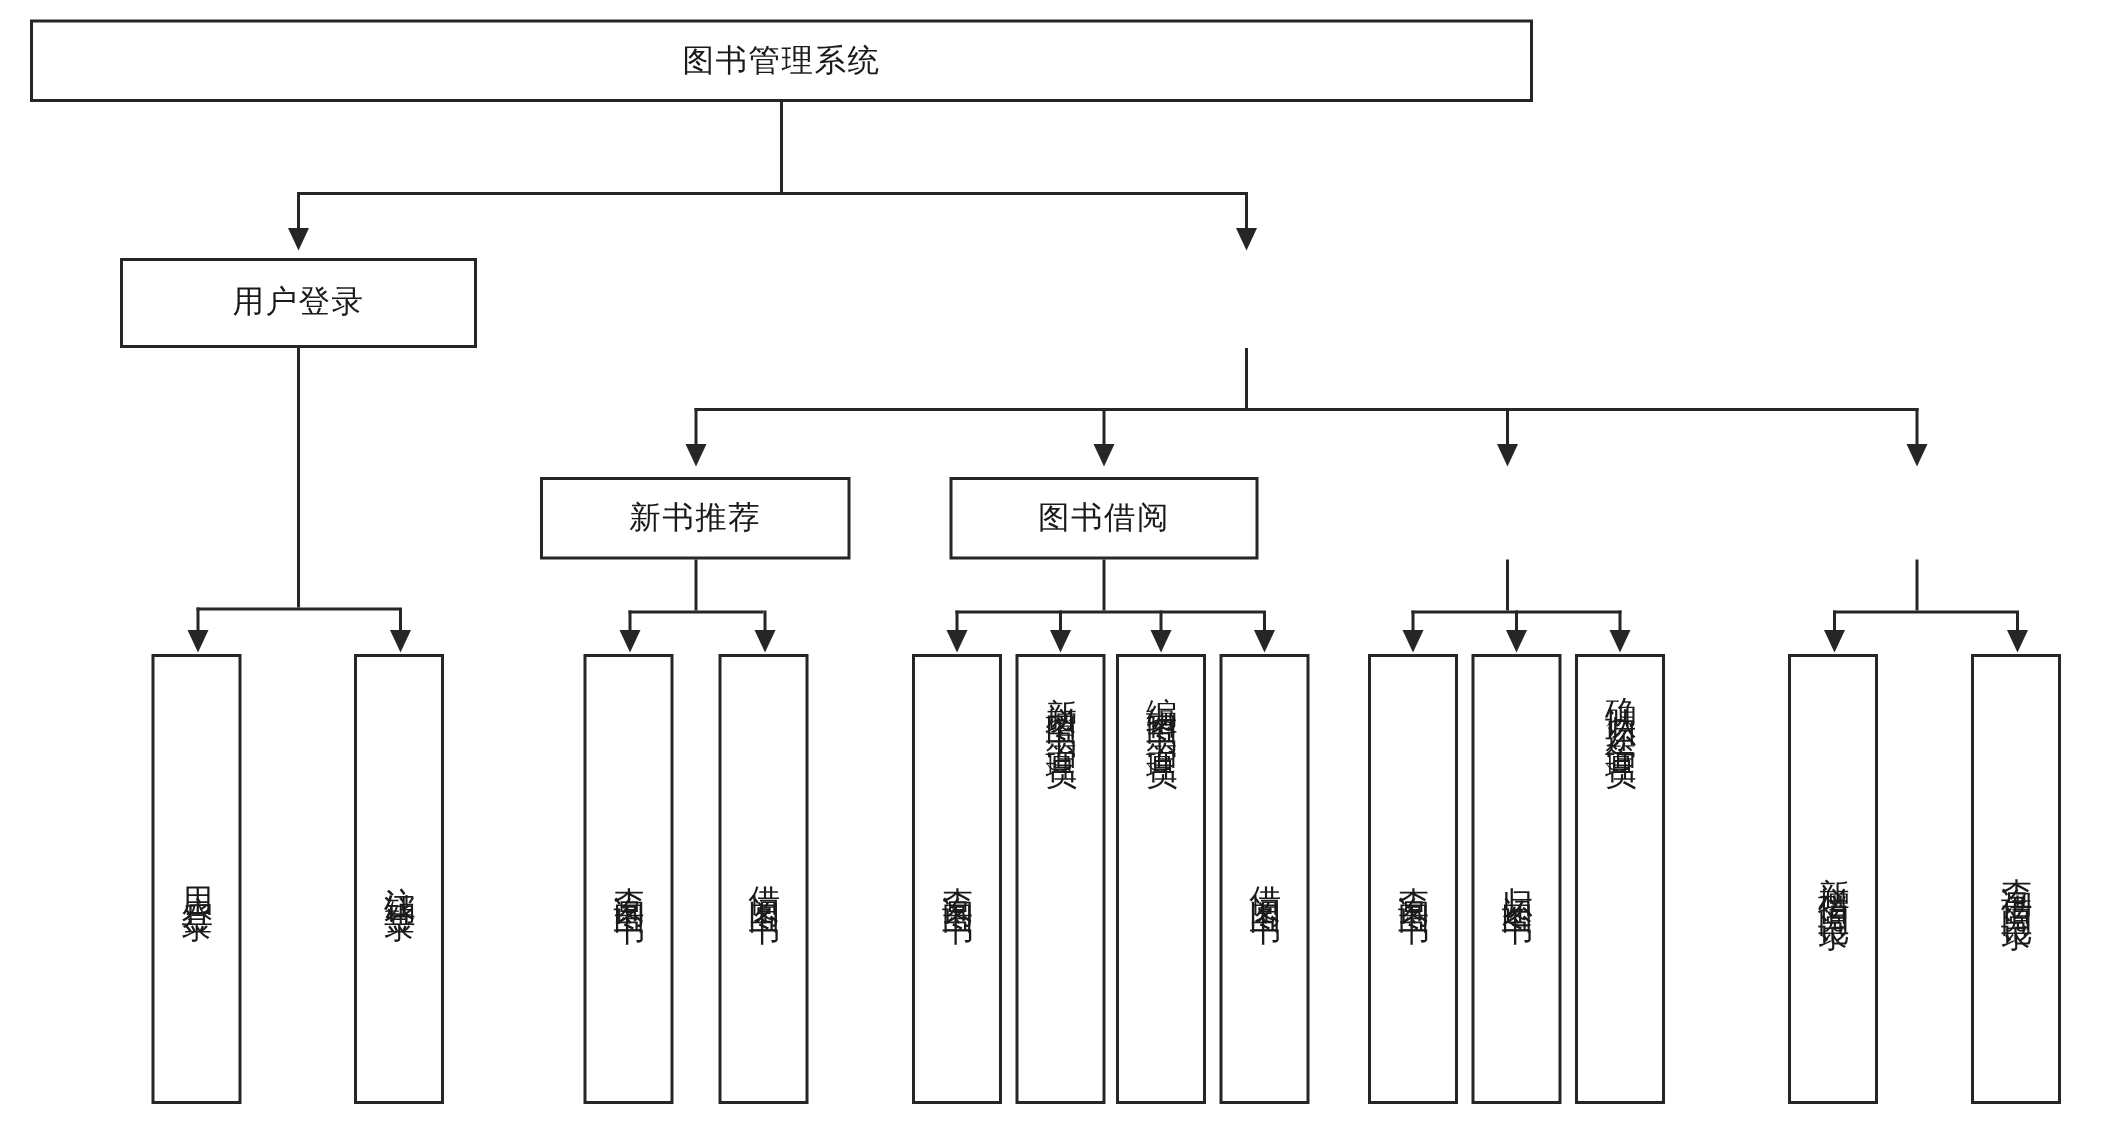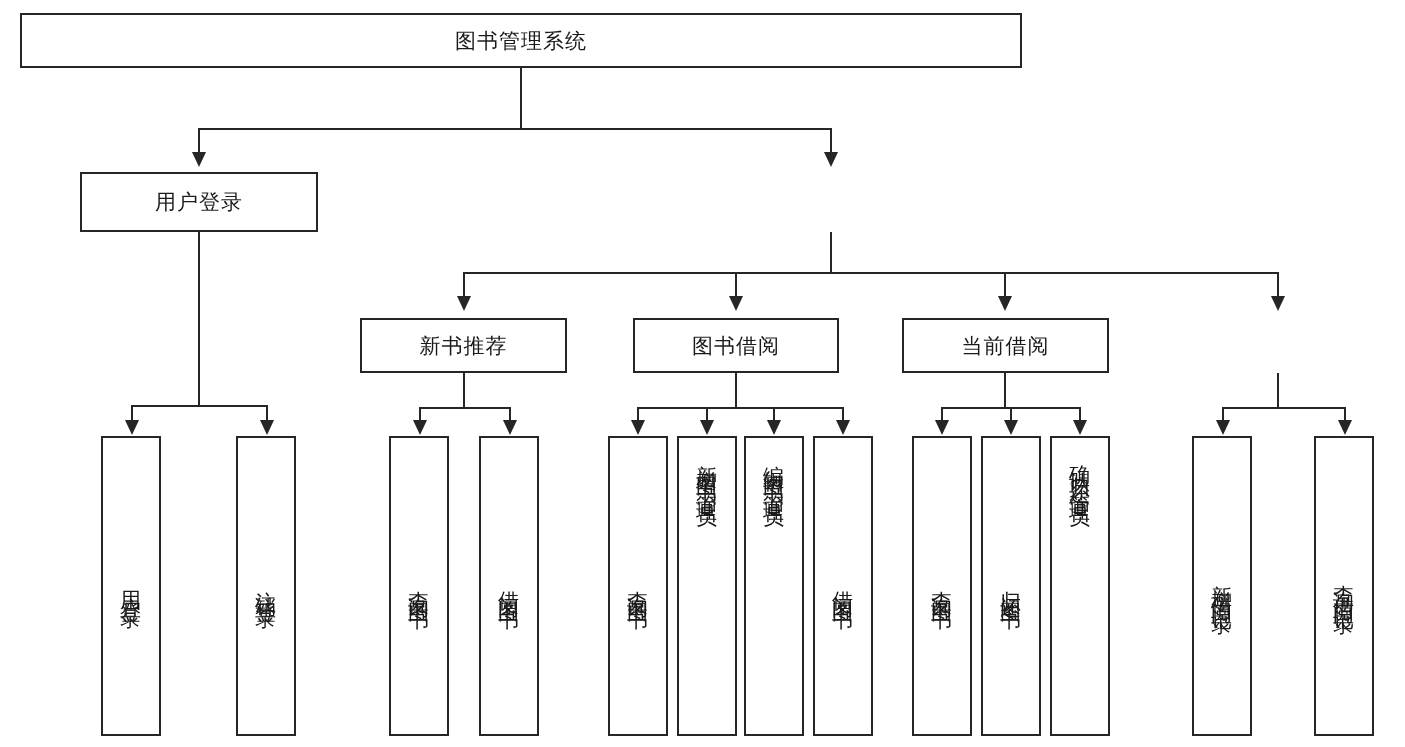--- a/index.html
+++ b/index.html
@@ -123,23 +123,20 @@
 
   <div class="vline" style="left:1277px;top:272px;height:25px;"></div>
   <div class="arrow" style="left:1271px;top:296px;"></div>
 
   <div class="node horiz" style="left:633px;top:318px;width:206px;height:55px;">
     <span class="lbl">图书借阅</span>
   </div>
   <div class="node horiz" style="left:360px;top:318px;width:207px;height:55px;">
     <span class="lbl">新书推荐</span>
   </div>
-  <div class="node horiz" style="left:902px;top:318px;width:207px;height:55px;">
-    <span class="lbl">当前借阅</span>
-  </div>
 
   <div class="vline" style="left:463px;top:373px;height:34px;"></div>
   <div class="hline" style="left:419px;top:407px;width:90px;"></div>
   <div class="vline" style="left:419px;top:407px;height:14px;"></div>
   <div class="arrow" style="left:413px;top:420px;"></div>
   <div class="vline" style="left:509px;top:407px;height:14px;"></div>
   <div class="arrow" style="left:503px;top:420px;"></div>
 
   <div class="vline" style="left:735px;top:373px;height:34px;"></div>
   <div class="hline" style="left:637px;top:407px;width:205px;"></div>

